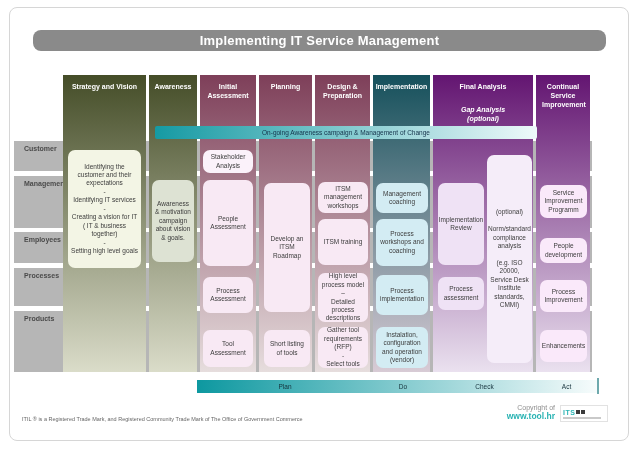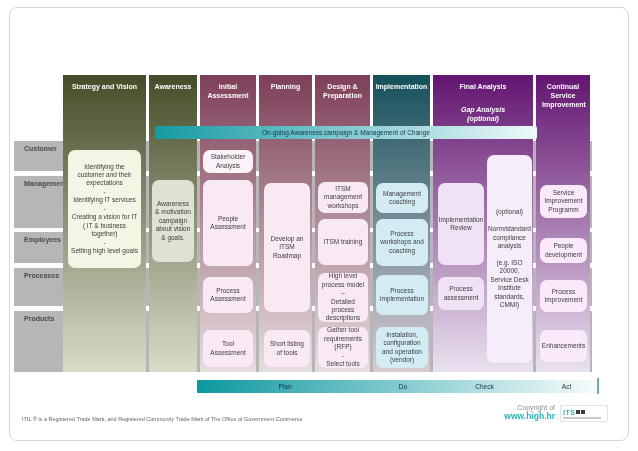--- a/index.html
+++ b/index.html
@@ -51,20 +51,21 @@
   .logo-its{font-size:7px;font-weight:bold;color:#29b3b3;letter-spacing:.5px;}
   .logo-sq{width:4px;height:4px;background:#3a3a3a;display:inline-block;}
   .logo-tag{width:38px;height:2px;background:#c9c9c9;margin-top:1px;}
 </style>
 </head>
 <body>
 
 <div class="page">
   <div class="card"></div>
 
+  <div class="title">Implementing IT Service Management</div>
 
   <div class="rowband" style="top:141px;height:30px;">
     <span class="rowlabel">Customer</span>
     </div>
   <div class="rowband" style="top:176px;height:52px;">
     <span class="rowlabel">Management</span>
     </div>
   <div class="rowband" style="top:232px;height:31px;">
     <span class="rowlabel">Employees</span>
     </div>
@@ -151,21 +152,21 @@
   <div class="pdca"></div>
   <div class="pdca-label" style="left:197px;width:176px;">Plan</div>
   <div class="pdca-label" style="left:373px;width:60px;">Do</div>
   <div class="pdca-label" style="left:433px;width:103px;">Check</div>
   <div class="pdca-label" style="left:536px;width:61px;">Act</div>
   <div class="pdca-cap"></div>
 
   <div class="itil">ITIL ® is a Registered Trade Mark, and Registered Community Trade Mark of The Office of Government Commerce</div>
   <div class="copy">
     <div class="copy-of">Copyright of</div>
-    <div class="copy-url">www.high.hr</div>
+    <div class="copy-url">www.tool.hr</div>
   </div>
   <div class="logo">
     <div class="logo-row">
       <span class="logo-its">ITS</span>
       <span class="logo-sq"></span>
       <span class="logo-sq"></span>
     </div>
     <div class="logo-tag"></div>
   </div>
 </div>

